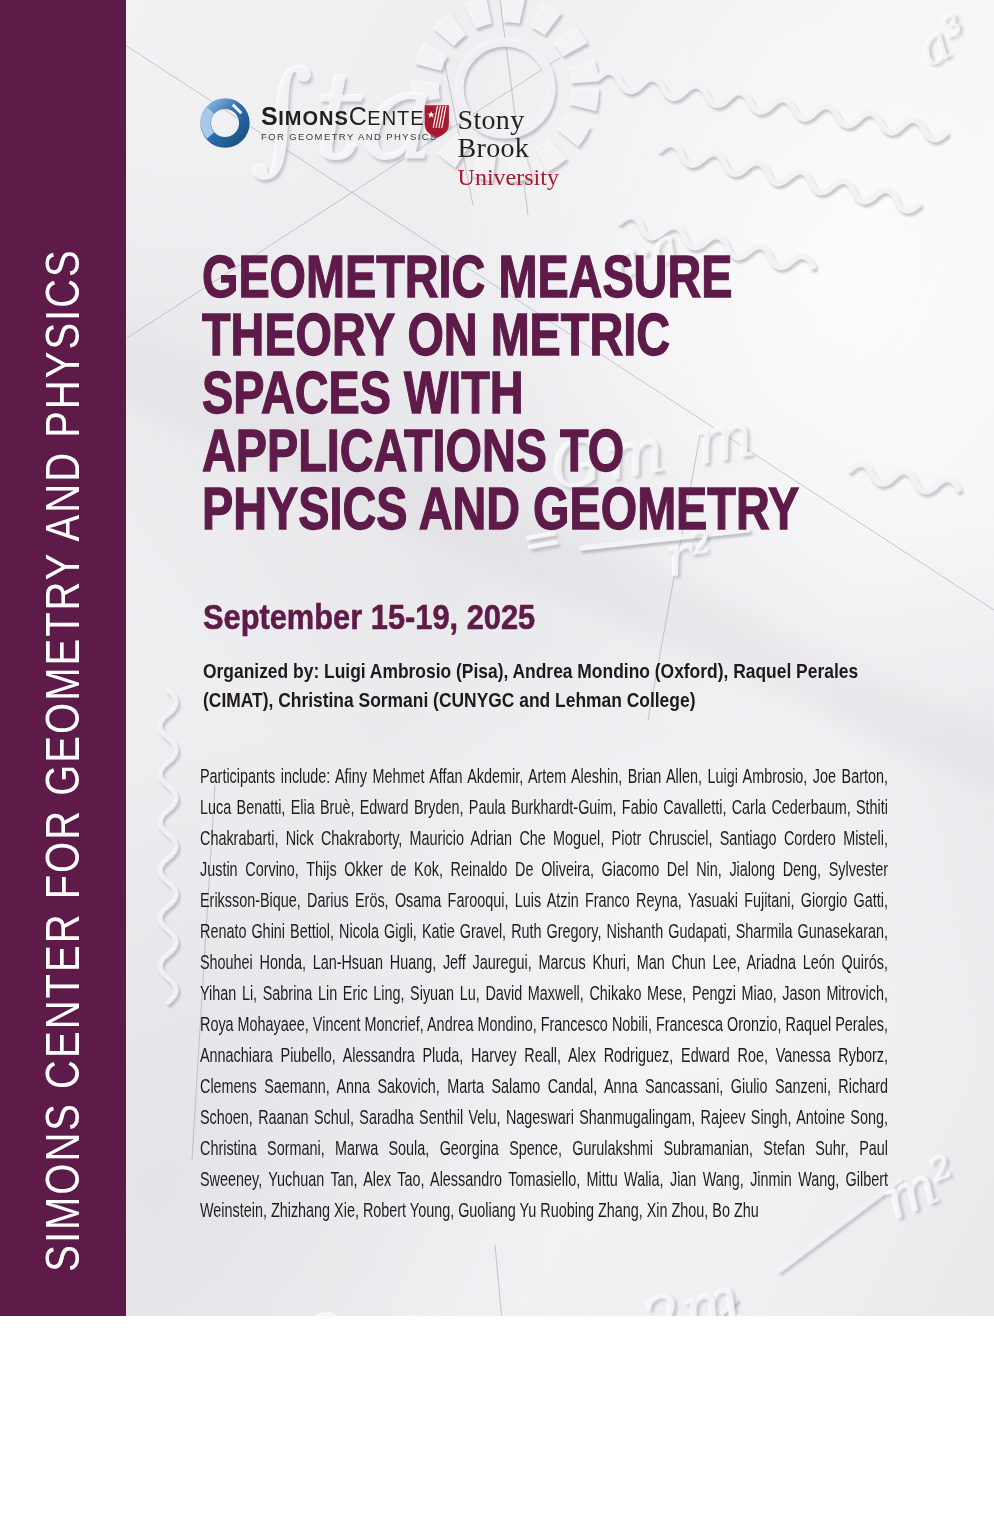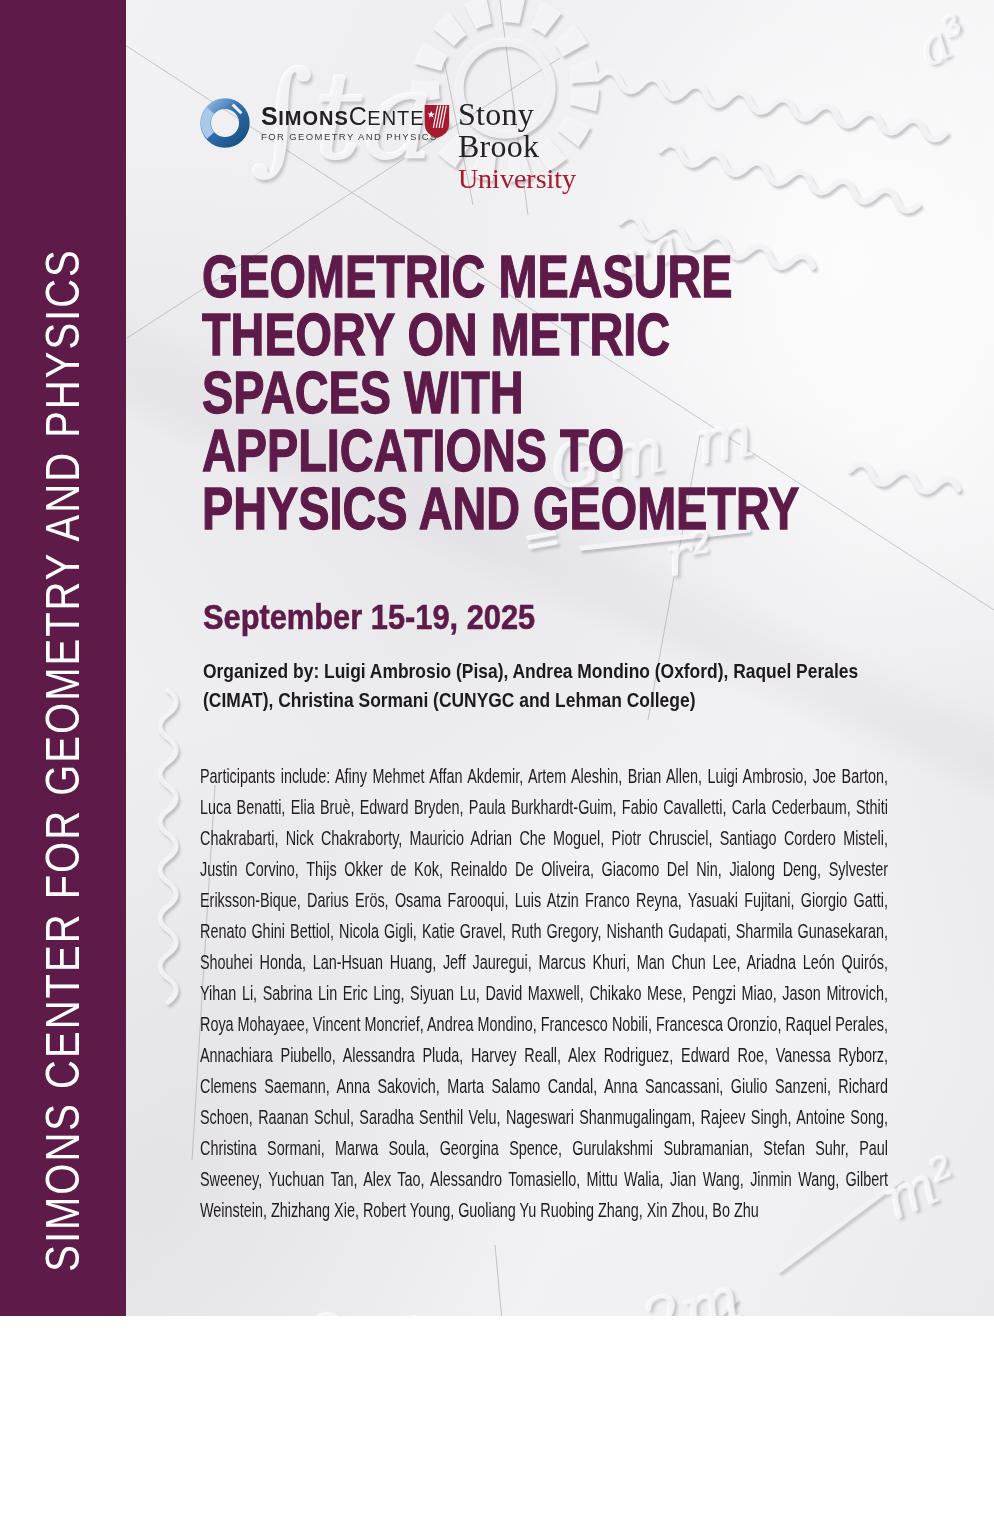--- a/index.html
+++ b/index.html
@@ -55,22 +55,22 @@
   .simons-word{margin-left:7px;color:#231f20;}
   .simons-line1{white-space:nowrap;line-height:1;}
   .s-big{font-size:25px;font-weight:700;letter-spacing:0.5px;}
   .s-sm{font-size:20px;font-weight:700;letter-spacing:1px;margin-top:8px;}
   .s-light{font-weight:300;}
   .s-bigl{font-size:25px;font-weight:300;letter-spacing:0.5px;}
   .simons-tagline{font-size:9.5px;font-weight:500;letter-spacing:1.4px;margin-top:2px;color:#3c3a3b;white-space:nowrap;}
   .sb-logo{position:absolute;left:424px;top:98px;display:flex;align-items:flex-start;}
   .sb-shield{width:34px;height:47px;display:block;}
   .sb-word{margin-left:8px;font-family:"Liberation Serif",serif;line-height:1;}
-  .sb-name{font-size:32px;color:#262223;letter-spacing:0.3px;}
-  .sb-univ{font-size:28px;color:#a6192e;margin-top:3px;}
+  .sb-name{font-size:28px;color:#262223;letter-spacing:0.3px;margin-top:8px;}
+  .sb-univ{font-size:24px;color:#a6192e;margin-top:3px;}
   
   .content{position:absolute;left:0;top:16px;z-index:6;width:994px;height:1536px;}
   .title{
     position:absolute;left:202px;top:232px;margin:0;
     color:#5e1b49;font-size:60px;line-height:58px;font-weight:800;
     letter-spacing:0px;-webkit-text-stroke:1.3px #5e1b49;
     transform:scaleX(0.78);transform-origin:0 0;white-space:nowrap;
   }
   .dates{
     position:absolute;left:203px;top:581px;

